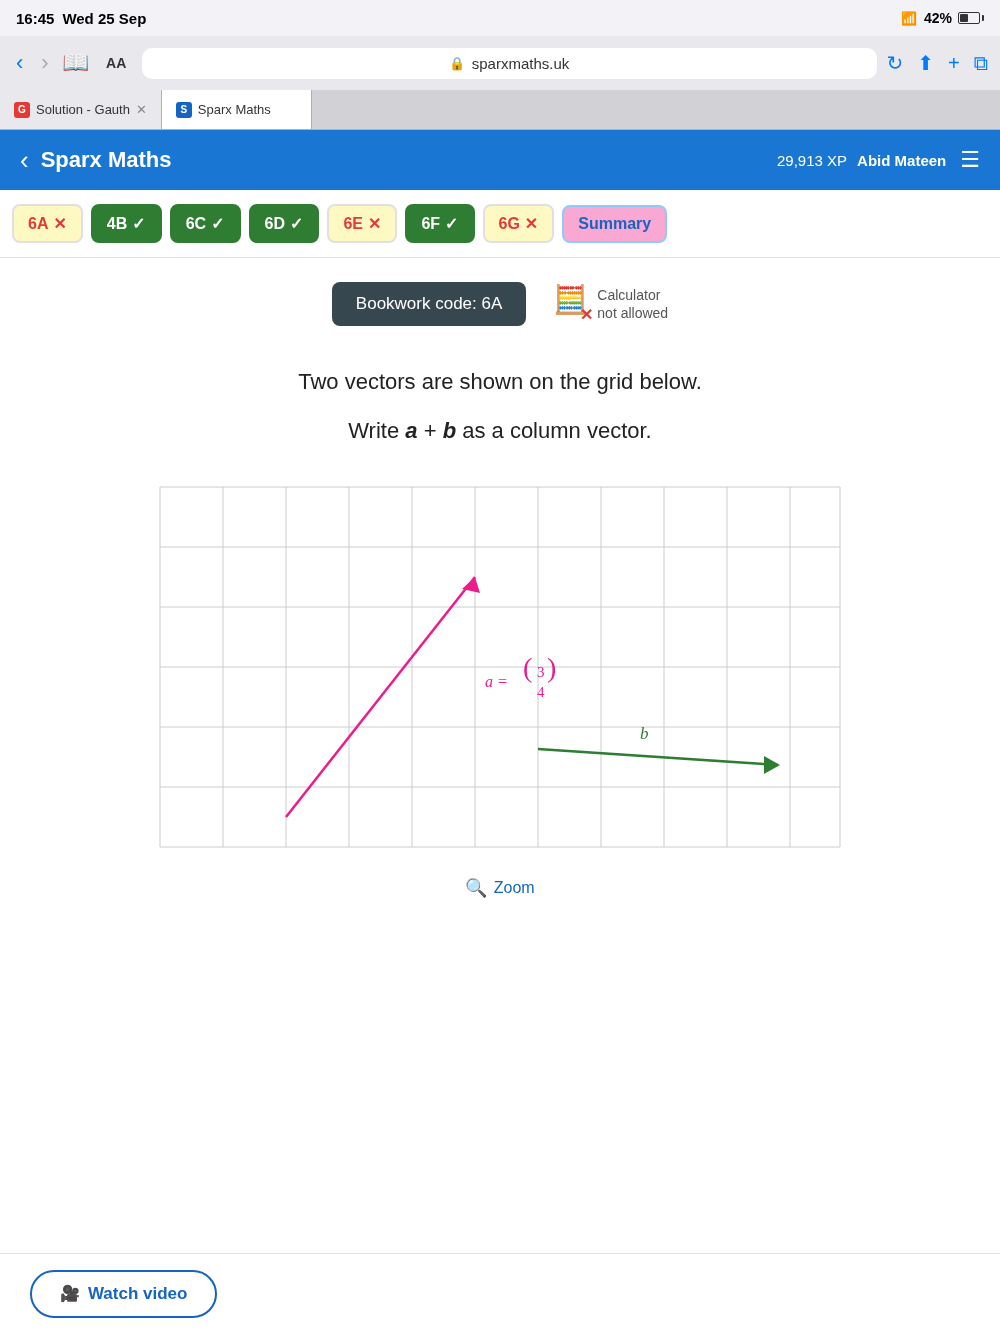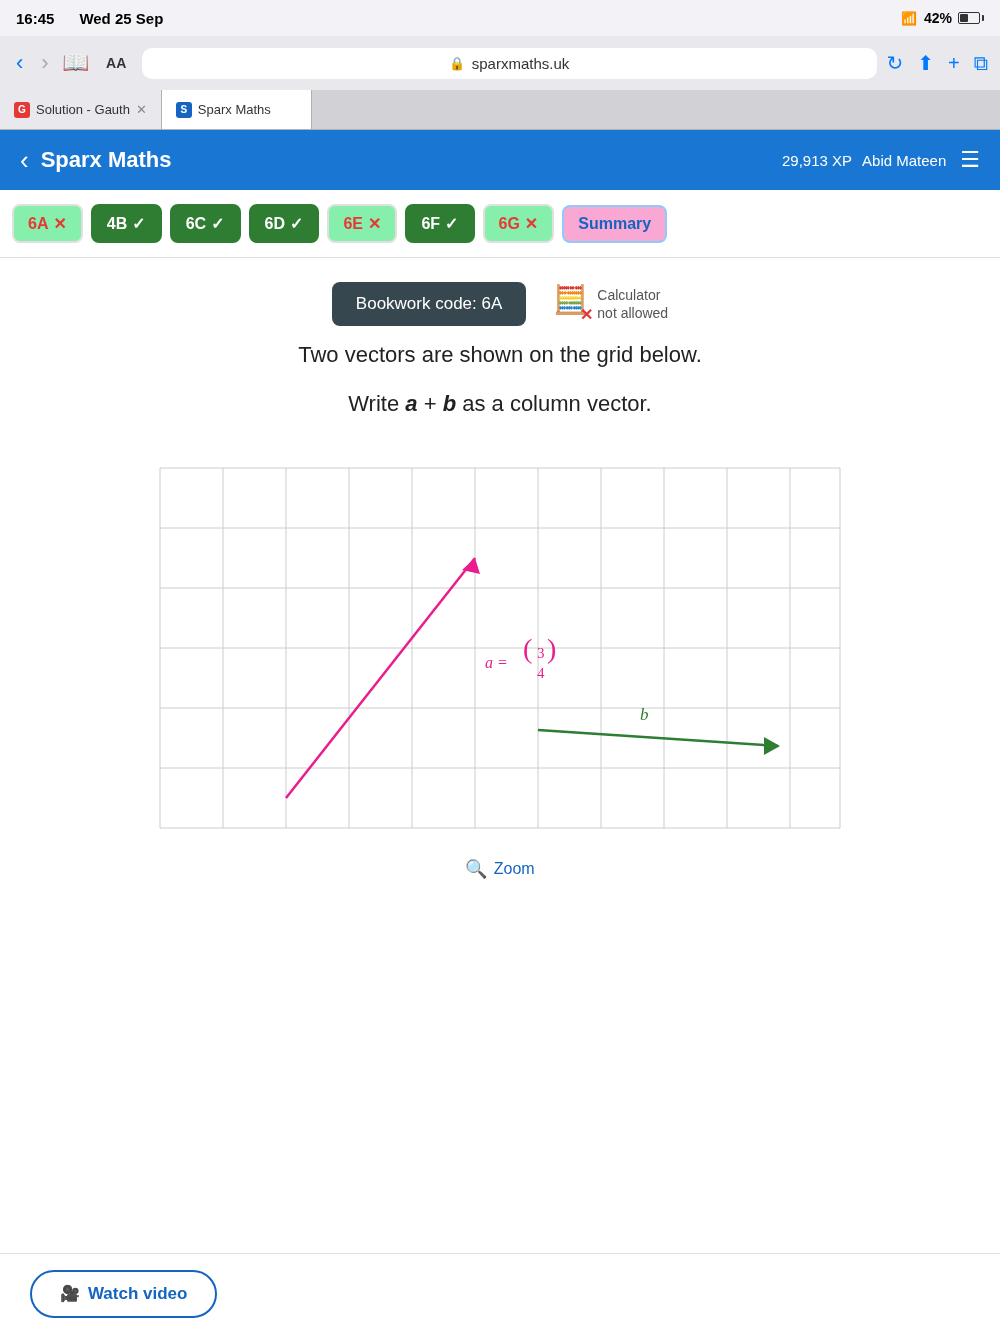--- a/index.html
+++ b/index.html
@@ -48,54 +48,54 @@
     .tab-close { margin-left: auto; color: #888; font-size: 13px; }
     .tab-label { font-size: 13px; color: #333; white-space: nowrap; overflow: hidden; text-overflow: ellipsis; }
 
     
     .app-header {
       background: #1976d2; display: flex; align-items: center; padding: 0 20px; height: 60px;
     }
     .back-btn { color: #fff; font-size: 26px; background: none; border: none; cursor: pointer; margin-right: 12px; }
     .app-title { color: #fff; font-size: 22px; font-weight: 700; flex: 1; }
     .xp-text { color: #fff; font-size: 15px; margin-right: 10px; }
-    .user-text { color: #fff; font-size: 15px; font-weight: 400; margin-right: 14px; }
+    .user-text { color: #fff; font-size: 15px; font-weight: 700; margin-right: 14px; }
     .menu-icon { color: #fff; font-size: 22px; cursor: pointer; }
 
     
     .section-tabs {
       display: flex; align-items: center; padding: 14px 12px; gap: 8px; flex-wrap: wrap;
       background: #fff; border-bottom: 1px solid #e0e0e0;
     }
     .section-tab {
       display: flex; align-items: center; gap: 5px; padding: 8px 14px;
       border-radius: 8px; font-size: 16px; font-weight: 700; cursor: pointer; border: none;
     }
-    .section-tab.fail { background: #86efac; color: #e53935; border: 2px solid #e0e0e0; }
+    .section-tab.fail { background: #fef9c3; color: #e53935; border: 2px solid #e0e0e0; }
     .section-tab.pass { background: #2e7d32; color: #fff; border: 2px solid #2e7d32; }
     .section-tab.summary { background: #f9a8d4; color: #1565c0; border: 2px solid #90caf9; font-weight: 700; }
 
     
     .content { padding: 24px 20px; background: #fff; }
 
     .bookwork-row {
-      display: flex; align-items: center; gap: 27px; margin-bottom: 12px; justify-content: center;
+      display: flex; align-items: center; gap: 27px; margin-bottom: 39px; justify-content: center;
     }
     .bookwork-code {
       background: #37474f; color: #fff; padding: 12px 24px; border-radius: 8px;
       font-size: 17px; font-weight: 500;
     }
     .calc-info { display: flex; align-items: center; gap: 8px; }
     .calc-icon-wrap { position: relative; width: 36px; height: 36px; }
     .calc-emoji { font-size: 28px; line-height: 1; }
     .calc-x { position: absolute; bottom: -2px; right: -4px; color: #e53935; font-size: 16px; font-weight: 900; }
     .calc-text { font-size: 14px; color: #555; line-height: 1.3; }
 
     .question-text { font-size: 22px; color: #222; text-align: center; line-height: 1.5; margin-bottom: 16px; }
-    .question-sub { font-size: 22px; color: #222; text-align: center; line-height: 1.5; margin-bottom: 38px; }
+    .question-sub { font-size: 22px; color: #222; text-align: center; line-height: 1.5; margin-bottom: 30px; }
 
     
     .grid-container {
       display: flex; justify-content: center; margin-bottom: 20px;
     }
     .grid-svg { display: block; }
 
     .zoom-row {
       display: flex; justify-content: center; align-items: center; gap: 6px;
       color: #1565c0; font-size: 16px; margin-bottom: 60px; cursor: pointer;
@@ -124,21 +124,21 @@
     .battery-body { width: 22px; height: 12px; border: 1.5px solid #333; border-radius: 2px; position: relative; }
     .battery-fill { position: absolute; left: 1px; top: 1px; bottom: 1px; width: 42%; background: #333; border-radius: 1px; }
     .battery-tip { width: 2px; height: 6px; background: #333; border-radius: 0 1px 1px 0; }
   </style>
 </head>
 <body>
 
 <div class="status-bar">
   <div class="status-left">
     <span>16:45</span>
-    <span style="margin-left:21px;">Wed 25 Sep</span>
+    <span style="margin-left:4px;">Wed 25 Sep</span>
   </div>
   <div class="status-right">
     <span style="font-size:13px;">📶</span>
     <span>42%</span>
     <div class="battery">
       <div class="battery-body">
           <div class="battery-fill"></div>
         </div>
       <div class="battery-tip"></div>
     </div>

